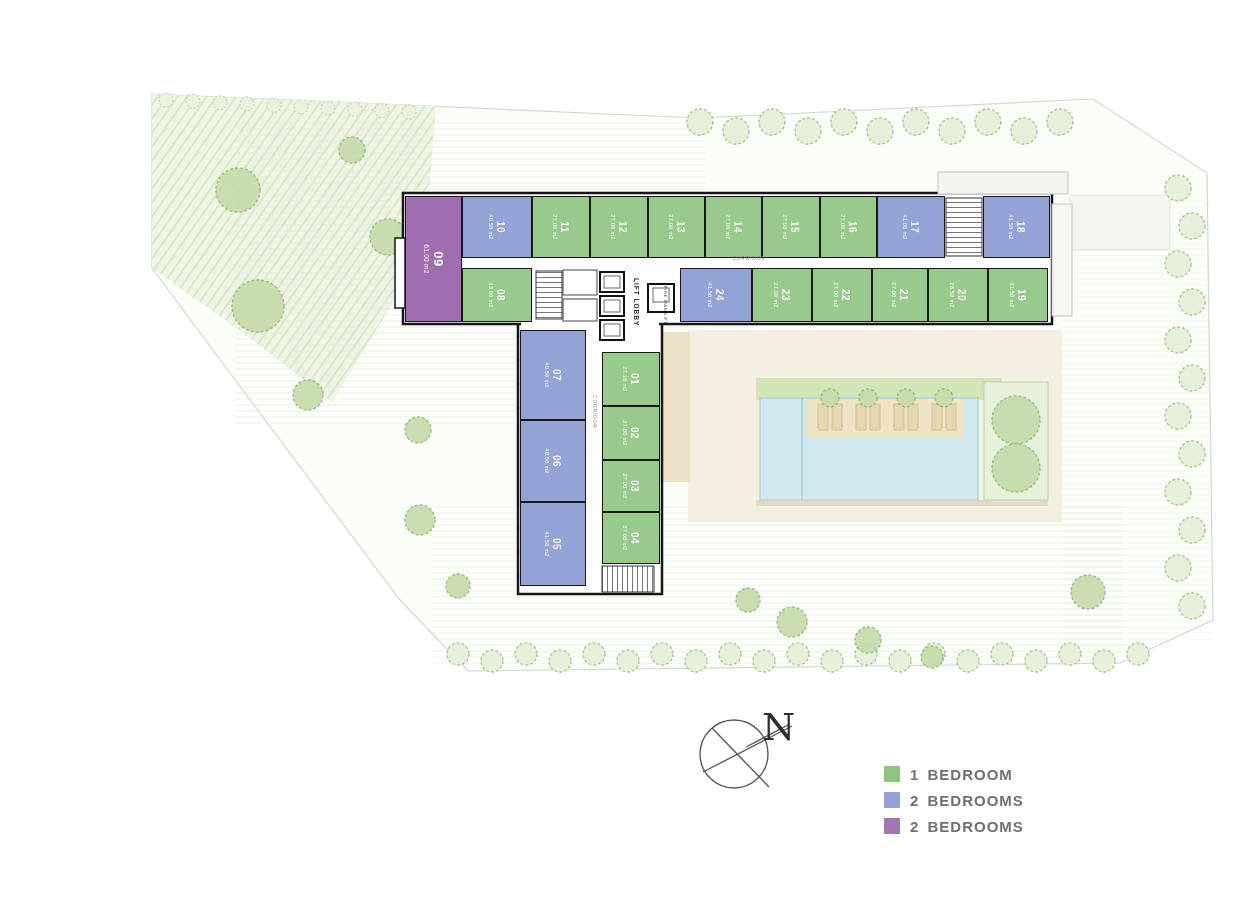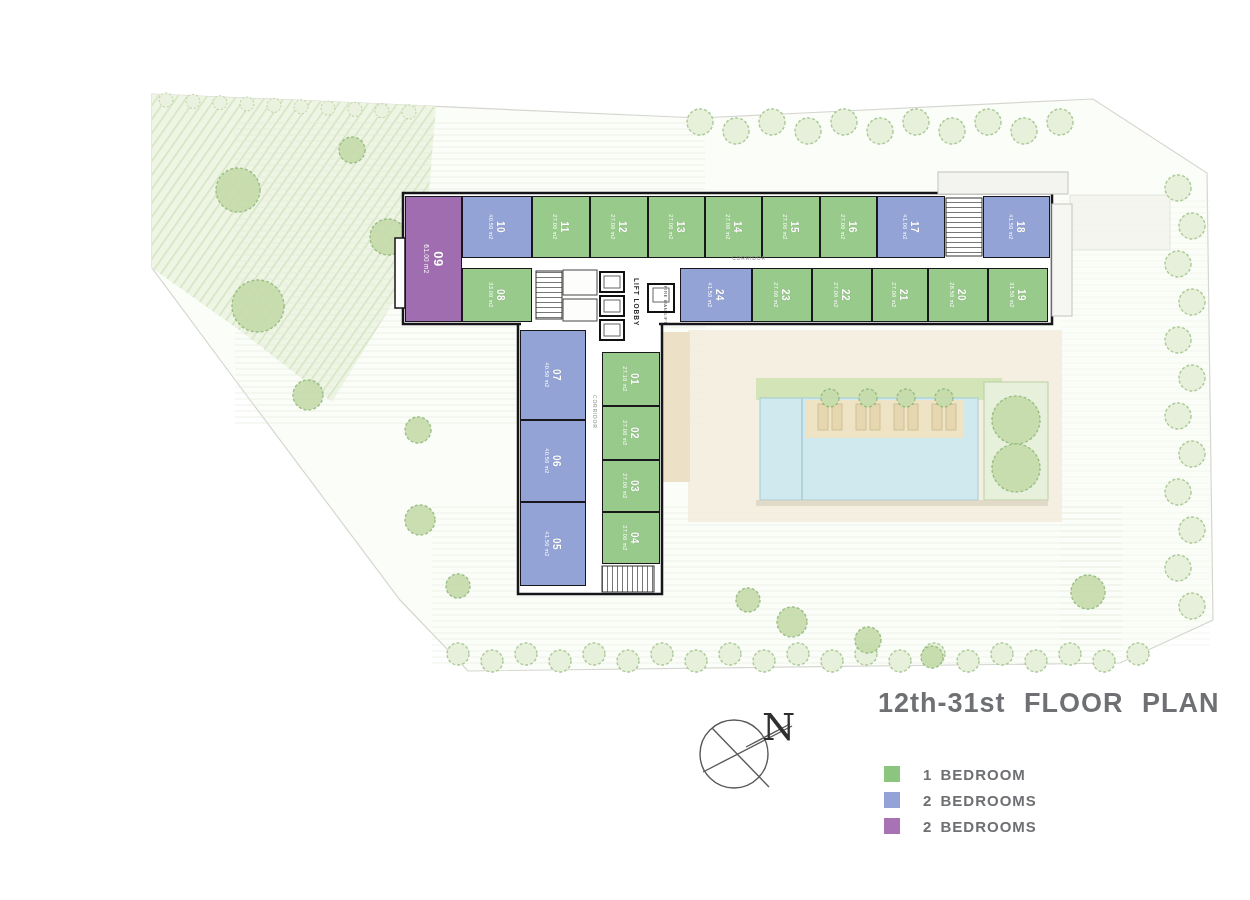--- a/index.html
+++ b/index.html
@@ -22,21 +22,21 @@
   .u-big .u-area{font-size:6.5px;}
   
   .plan-label{position:absolute;color:#8a8a80;font-size:5px;letter-spacing:.8px;white-space:nowrap;}
   .rot90{transform:rotate(90deg);transform-origin:left top;}
   .lift-lobby-label{color:#2d2d2d;font-size:6.5px;font-weight:700;letter-spacing:1px;}
   .tiny-label{font-size:4px;color:#444;}
   
   .title{position:absolute;left:878px;top:688px;font-size:27px;font-weight:700;color:#6e7073;
          letter-spacing:1px;word-spacing:10px;white-space:nowrap;}
   .legend{position:absolute;left:884px;top:766px;}
-  .legend-row{display:flex;align-items:center;gap:23px;margin-bottom:10px;height:16px;}
+  .legend-row{display:flex;align-items:center;gap:10px;margin-bottom:10px;height:16px;}
   .swatch{width:16px;height:16px;flex:0 0 16px;}
   .legend-label{font-size:15px;font-weight:700;color:#6e7073;letter-spacing:1px;word-spacing:3px;white-space:nowrap;}
 </style>
 </head>
 <body>
 
 <div class="stage">
 
   <svg class="site-svg" width="1250" height="900" viewBox="0 0 1250 900">
     <defs>
@@ -343,21 +343,20 @@
           <span class="u-area">41.50 m2</span>
         </div>
       </div>
     </div>
 
   <div class="plan-label" style="left:714px;top:255px;width:70px;text-align:center;">CORRIDOR</div>
   <div class="plan-label rot90" style="left:598px;top:395px;">CORRIDOR</div>
   <div class="plan-label rot90 lift-lobby-label" style="left:640px;top:278px;">LIFT LOBBY</div>
   <div class="plan-label rot90 tiny-label" style="left:668px;top:286px;">FIRE MAN LIFT</div>
 
-  <div class="title">12th-31st FLOOR PLAN</div>
 
   <div class="legend">
     <div class="legend-row">
       <span class="swatch" style="background: rgb(140, 198, 126);"></span>
       <span class="legend-label">1 BEDROOM</span>
     </div>
     <div class="legend-row">
       <span class="swatch" style="background: rgb(147, 163, 215);"></span>
       <span class="legend-label">2 BEDROOMS</span>
     </div>

